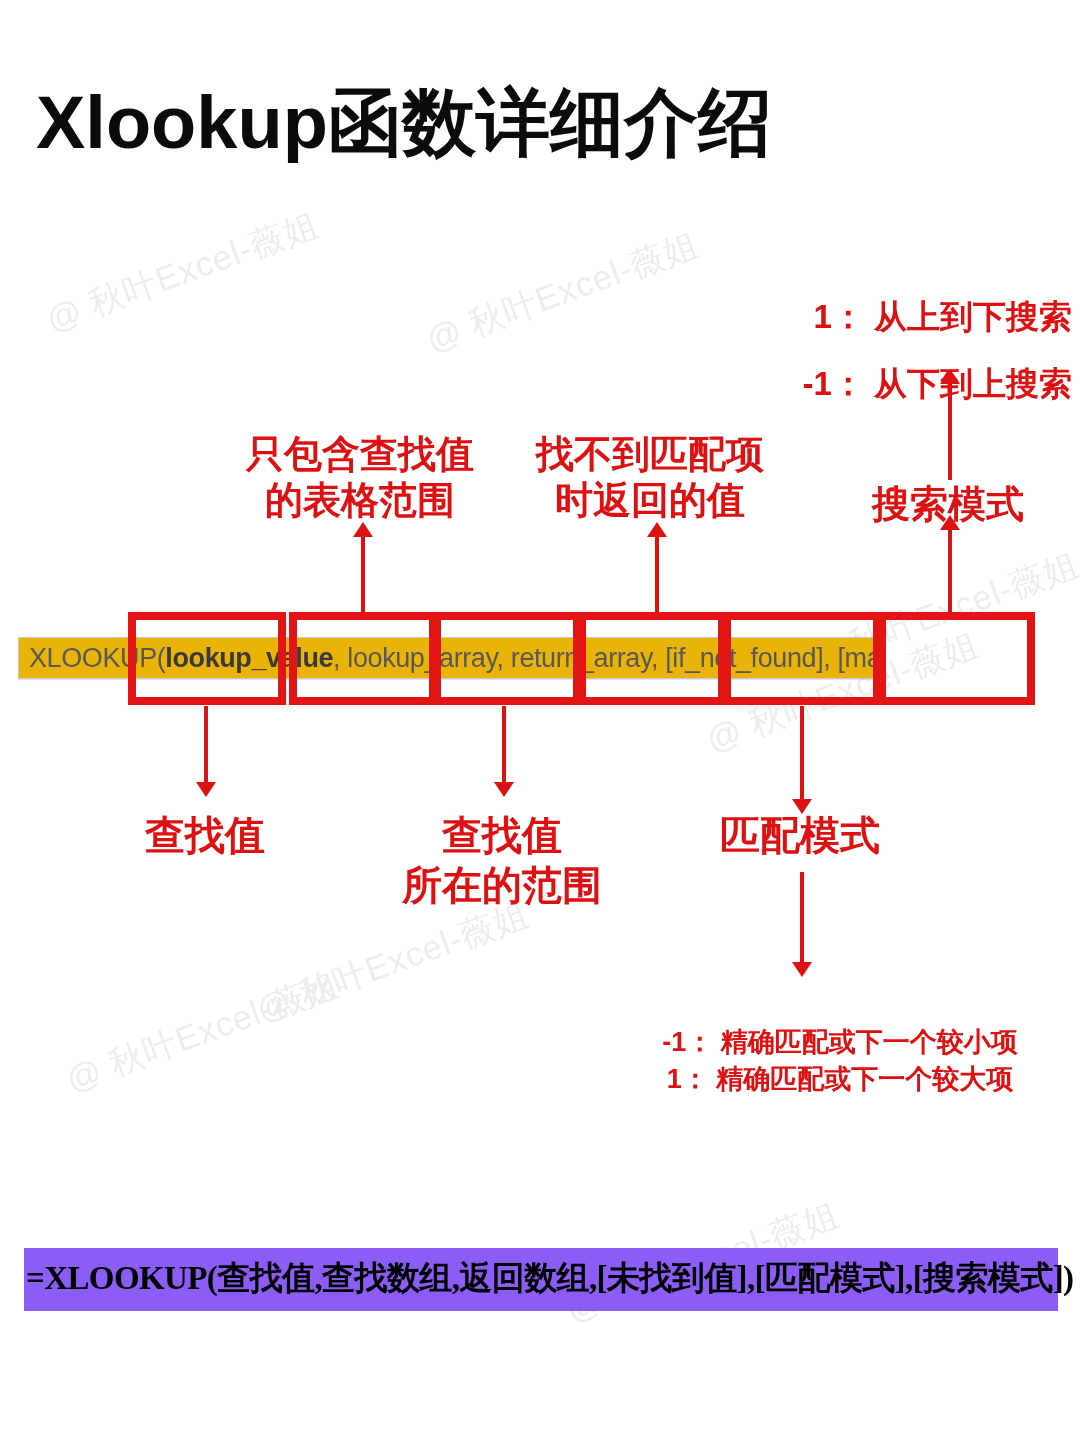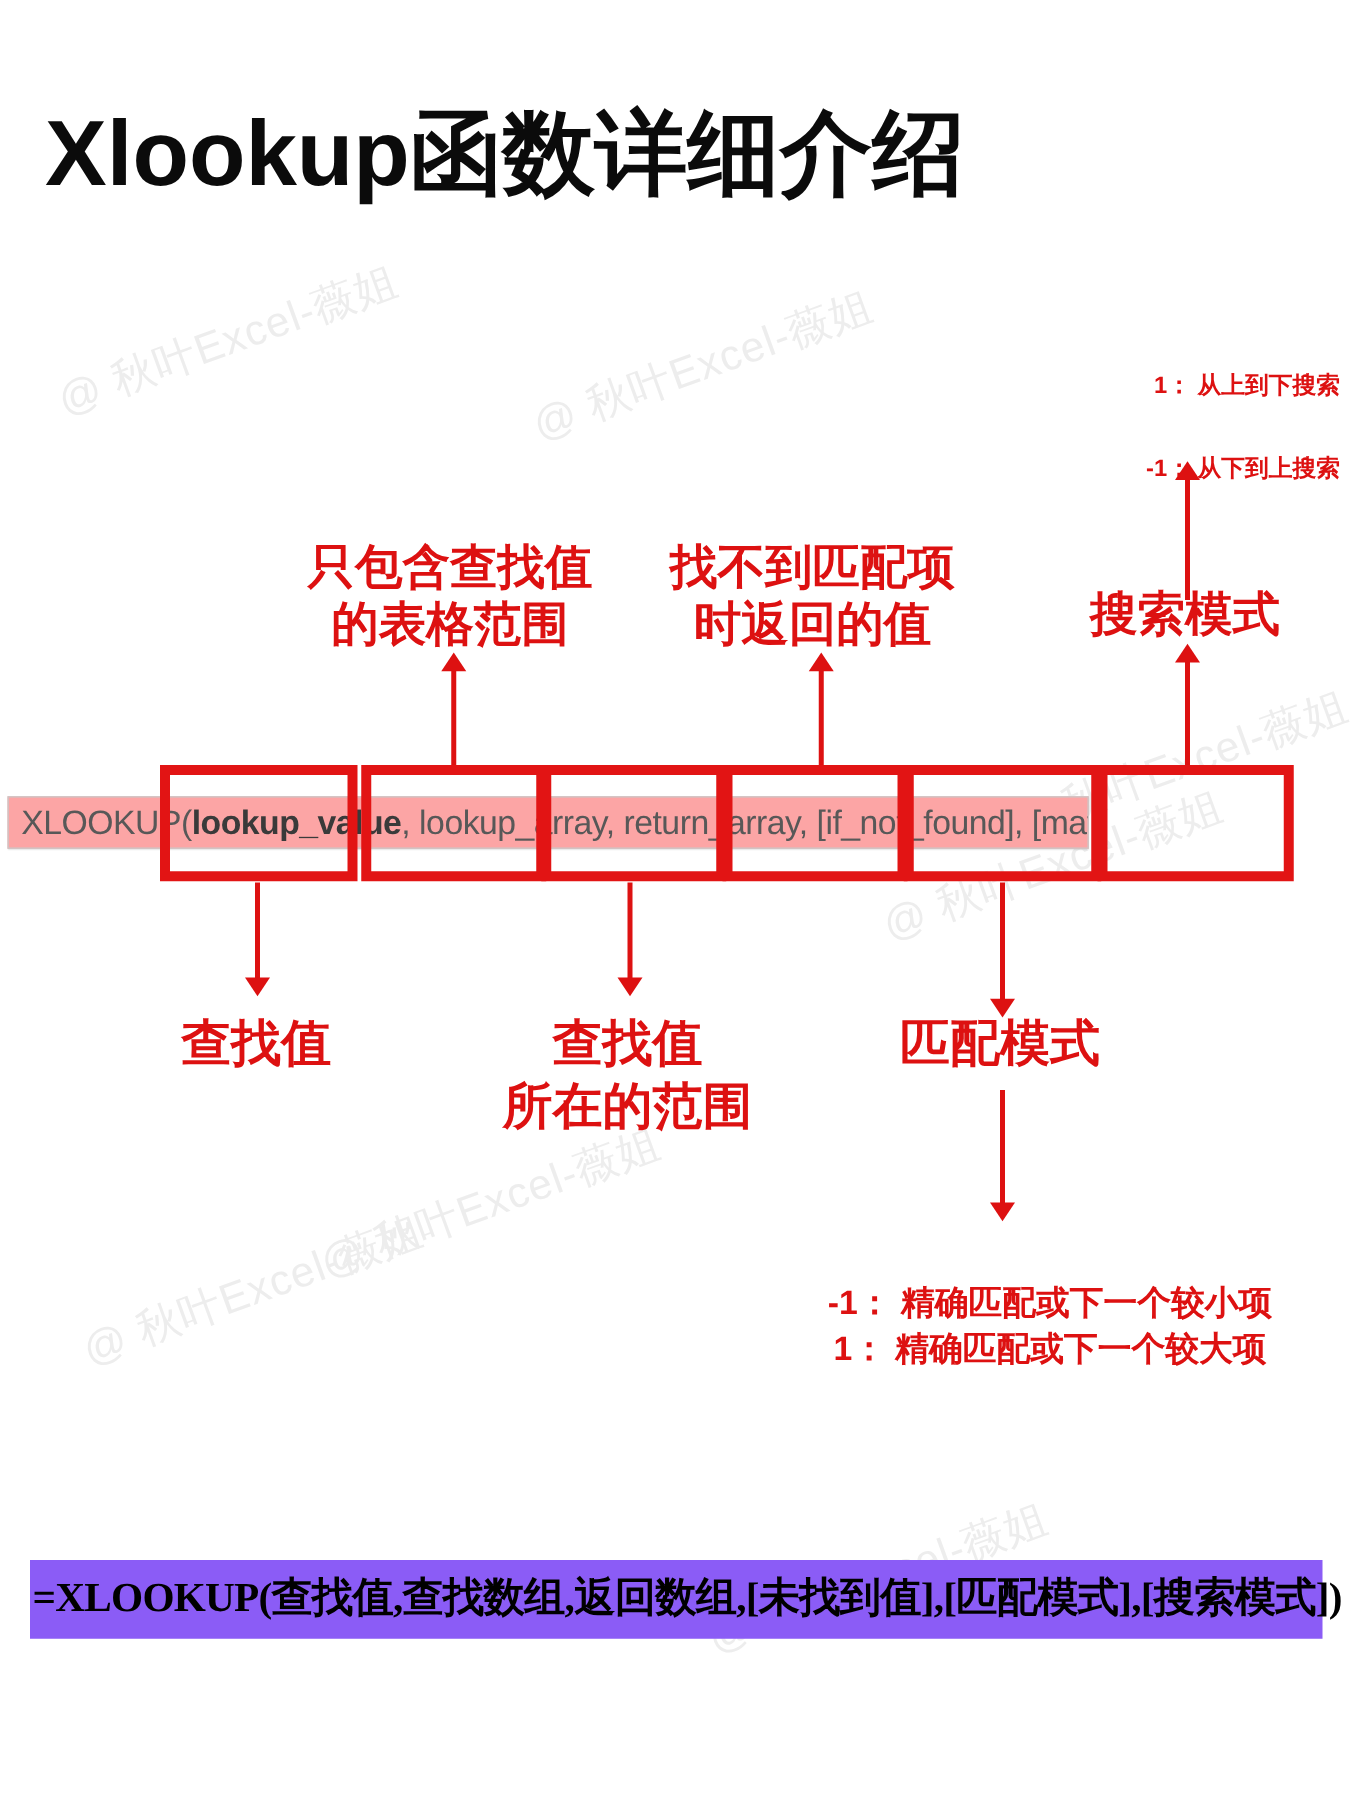--- a/index.html
+++ b/index.html
@@ -45,29 +45,29 @@
     white-space:nowrap;
     line-height:1.18;
     font-family:"Liberation Sans","DejaVu Sans",sans-serif;
   }
   .red.center{text-align:center;}
   .red.right{text-align:right;}
 
   .lbl-top{font-size:38px;}
   .lbl-mid{font-size:40px;}
   .lbl-opts{font-size:27px;font-weight:bold;}
-  .lbl-search-opts{font-size:19px;font-weight:bold;}
+  .lbl-search-opts{font-size:33px;font-weight:bold;}
 
   
   .tooltip{
     position:absolute;
-    left:6px;top:637px;
+    left:18px;top:637px;
     width:865px;height:42px;
     box-sizing:border-box;
-    background:#fca5a5;
+    background:#eab308;
     border:1px solid #c8c8c8;
     box-shadow:0 1px 1px rgba(0,0,0,.10);
   }
   .tooltip-inner{
     position:absolute;
     left:0;top:0;right:0;bottom:0;
     display:flex;
     align-items:center;
     font-size:27px;
     color:#585858;
@@ -151,21 +151,21 @@
   <div class="arrow up" style="left:948px;top:382px;height:98px;">
     <span class="head"></span>
   </div>
 
   <div class="red lbl-top center" style="left:200px;top:432px;width:320px;">只包含查找值</div>
   <div class="red lbl-top center" style="left:200px;top:478px;width:320px;">的表格范围</div>
 
   <div class="red lbl-top center" style="left:490px;top:432px;width:320px;">找不到匹配项</div>
   <div class="red lbl-top center" style="left:490px;top:478px;width:320px;">时返回的值</div>
 
-  <div class="red lbl-top center" style="left:828px;top:470px;width:240px;">搜索模式</div>
+  <div class="red lbl-top center" style="left:828px;top:482px;width:240px;">搜索模式</div>
 
   <div class="arrow up" style="left:361px;top:535px;height:78px;">
     <span class="head"></span>
   </div>
   <div class="arrow up" style="left:655px;top:535px;height:78px;">
     <span class="head"></span>
   </div>
   <div class="arrow up" style="left:948px;top:528px;height:85px;">
     <span class="head"></span>
   </div>

